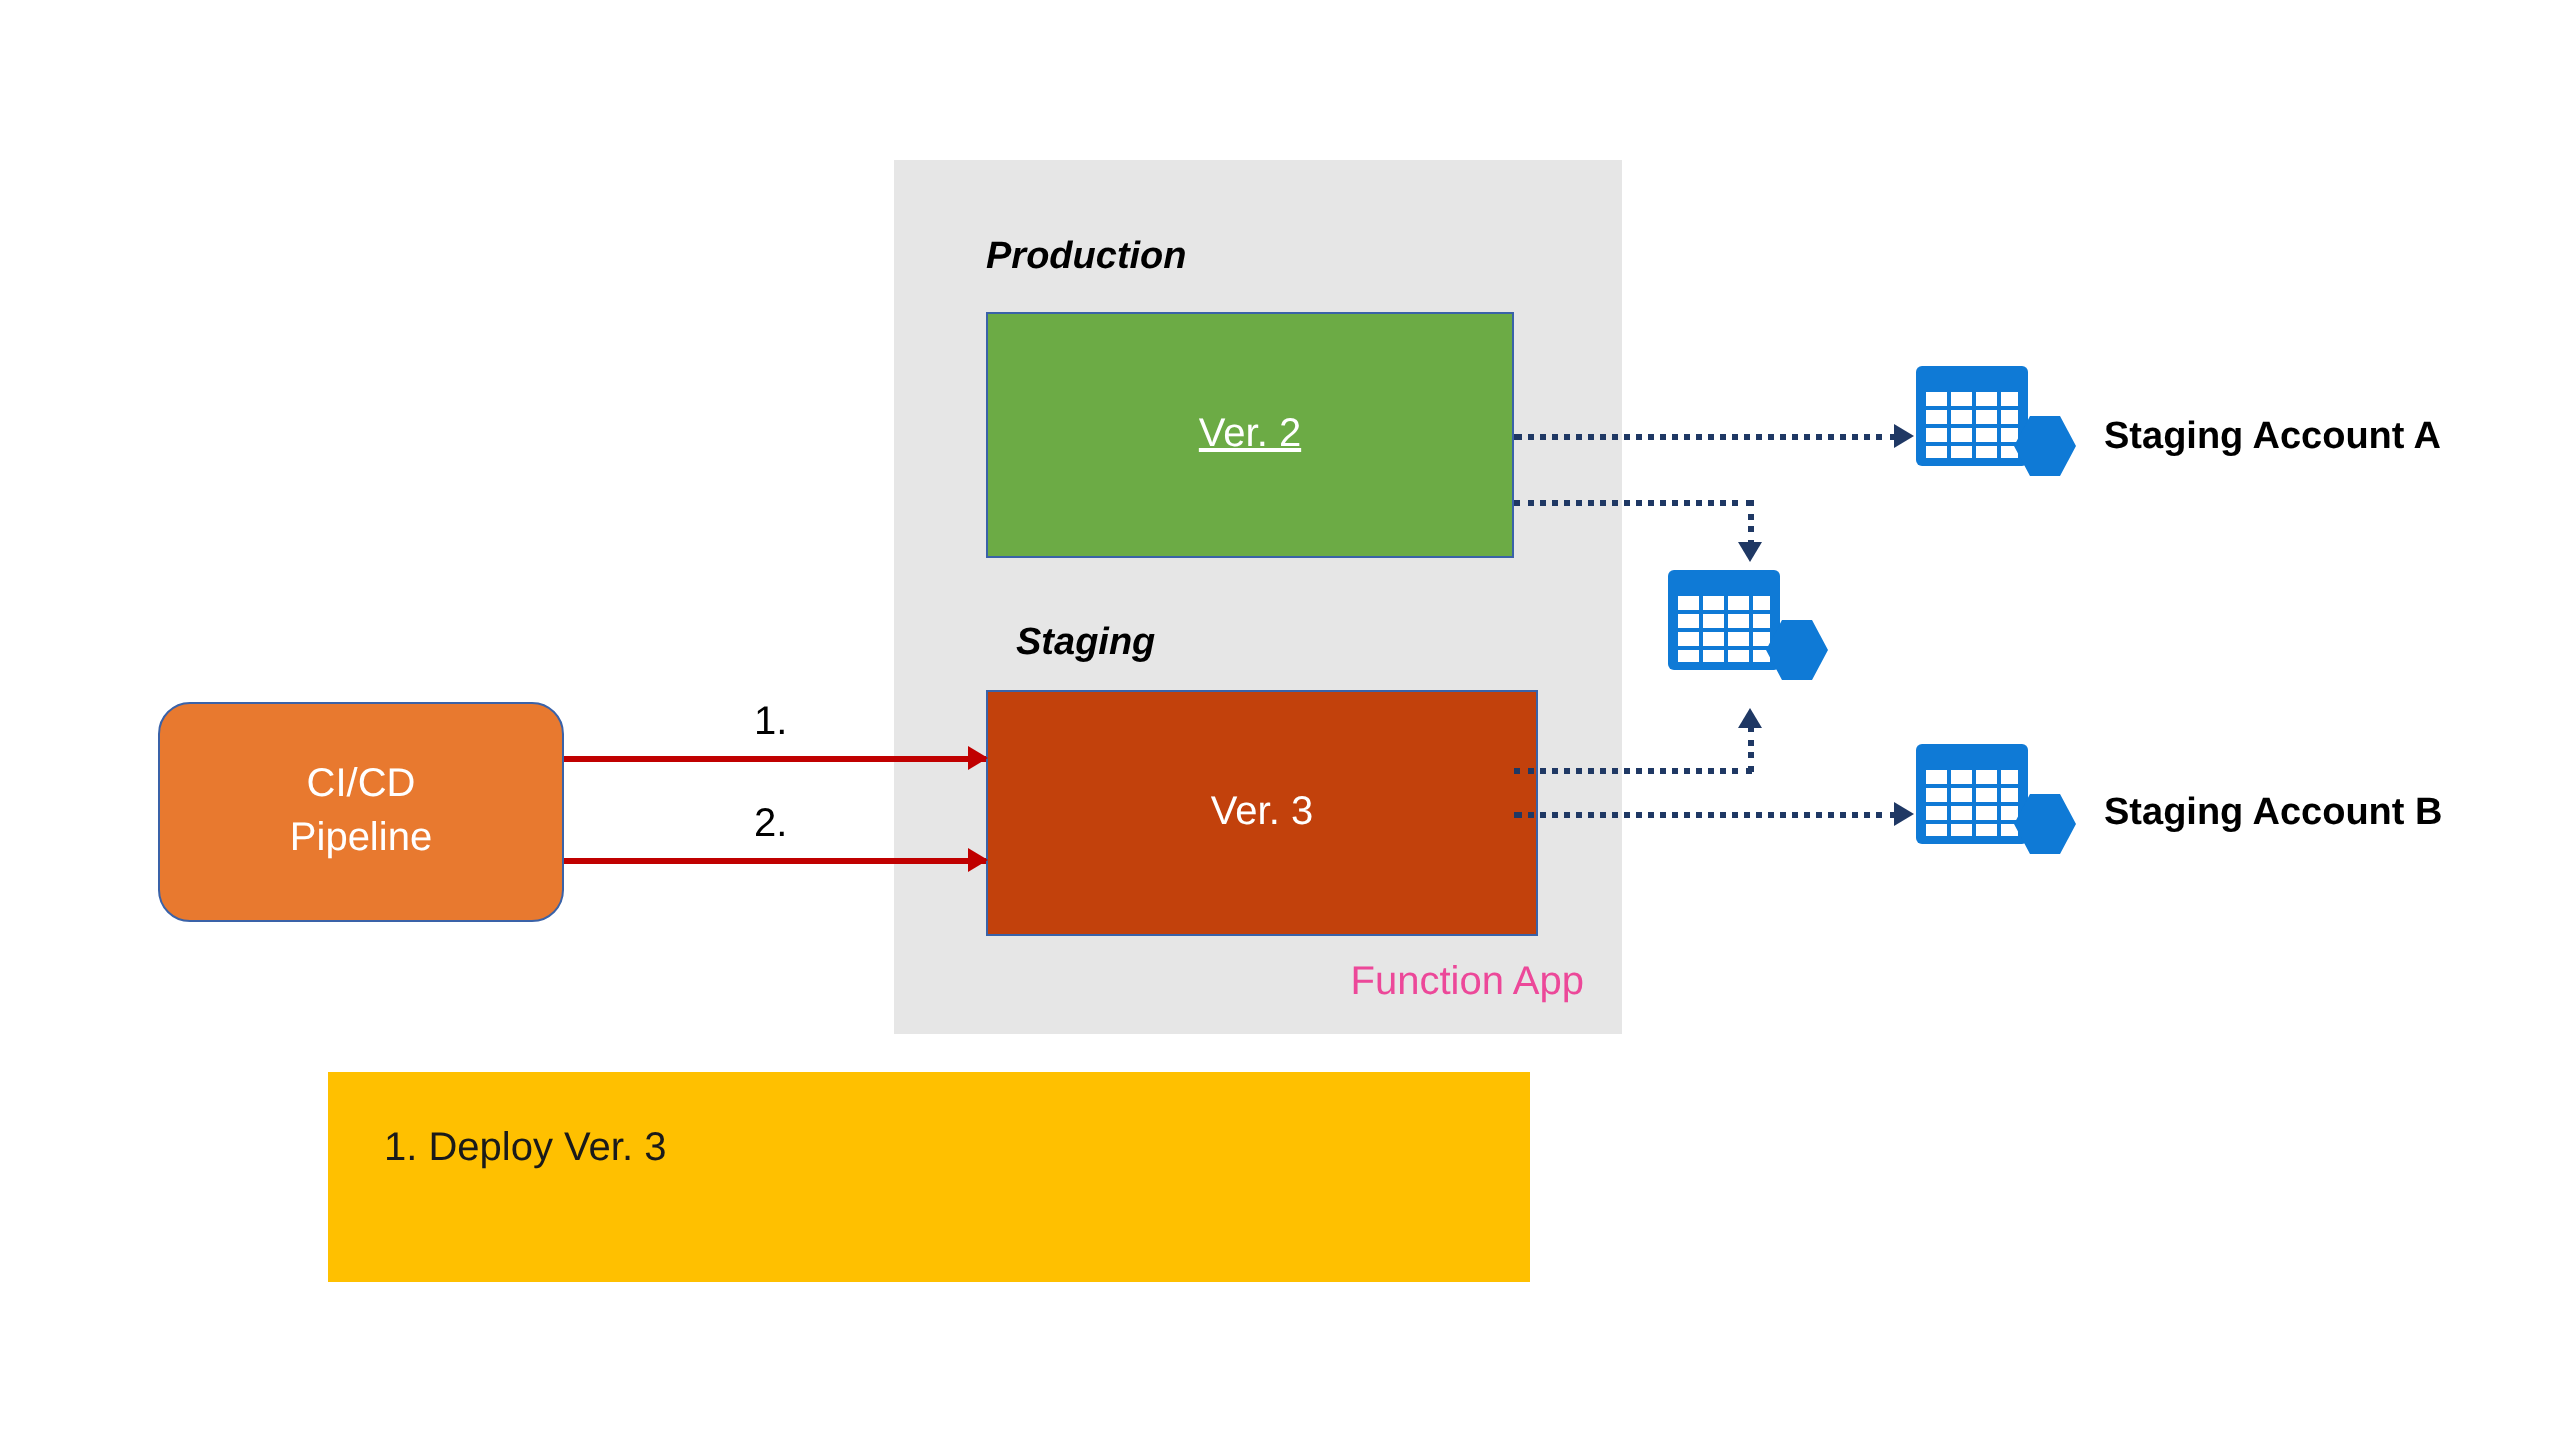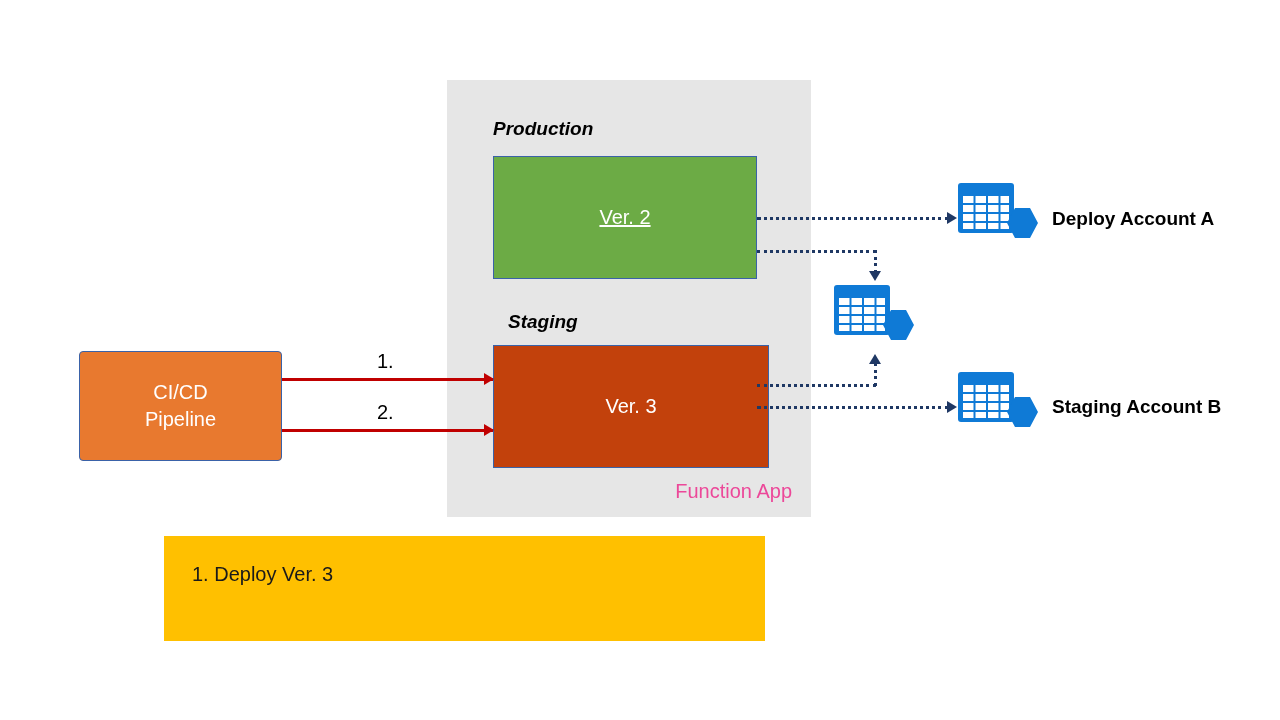--- a/index.html
+++ b/index.html
@@ -36,21 +36,21 @@
     box-sizing:border-box;
     display:flex;align-items:center;justify-content:center;
     color:#ffffff;font-size:20px;
   }
   .ver-box.prod{left:493px;top:156px;width:264px;height:123px;background:#6cab45;text-decoration:underline;}
   .ver-box.stage{left:493px;top:345px;width:276px;height:123px;background:#c2410c;}
 
   
   .pipeline{
     position:absolute;left:79px;top:351px;width:203px;height:110px;
-    background:#e8792f;border:1px solid #3a62a8;border-radius:4px;
+    background:#e8792f;border:1px solid #3a62a8;border-radius:16px;
     box-sizing:border-box;
     display:flex;flex-direction:column;align-items:center;justify-content:center;
     color:#ffffff;font-size:20px;line-height:1.35;
   }
 
   
   .red-line{position:absolute;height:3px;background:#c00000;}
   .red-head{
     position:absolute;width:0;height:0;
     border-top:6px solid transparent;border-bottom:6px solid transparent;
@@ -167,21 +167,21 @@
         <rect x="31" y="32" width="10.5" height="7"></rect>
         <rect x="43.5" y="32" width="8.5" height="7"></rect>
         <rect x="6" y="41" width="10.5" height="6"></rect>
         <rect x="18.5" y="41" width="10.5" height="6"></rect>
         <rect x="31" y="41" width="10.5" height="6"></rect>
         <rect x="43.5" y="41" width="8.5" height="6"></rect>
       </g>
       <polygon points="58,26 73,26 81,41 73,56 58,56 50,41" fill="#0f7ad6"></polygon>
     </svg>
   </div>
-  <div class="stor-label bold" style="left:1052px;top:208px;">Deploy Account A</div>
+  <div class="stor-label bold" style="left:1052px;top:208px;">Staging Account A</div>
 
   <div class="stor-icon" style="left:833px;top:284px;">
     <svg viewBox="0 0 82 72" xmlns="http://www.w3.org/2000/svg">
       <rect x="1" y="1" width="56" height="50" rx="3" fill="#0f7ad6"></rect>
       <g fill="#ffffff">
         <rect x="6" y="14" width="10.5" height="7"></rect>
         <rect x="18.5" y="14" width="10.5" height="7"></rect>
         <rect x="31" y="14" width="10.5" height="7"></rect>
         <rect x="43.5" y="14" width="8.5" height="7"></rect>
         <rect x="6" y="23" width="10.5" height="7"></rect>

